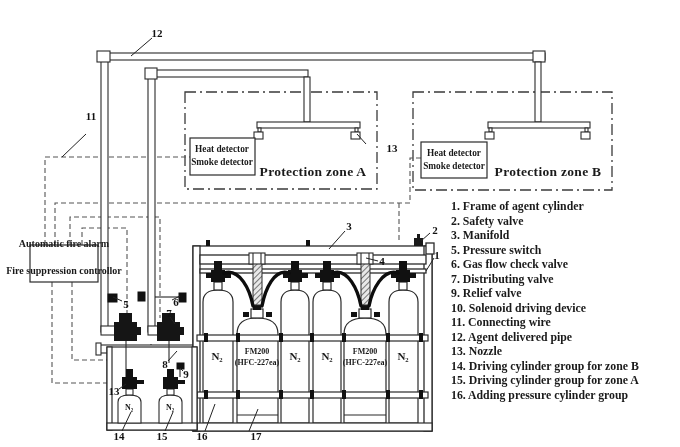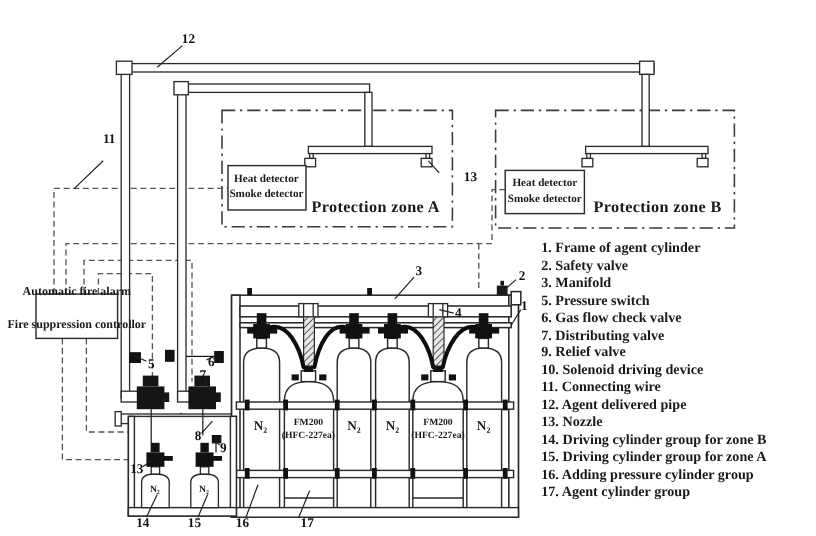--- a/index.html
+++ b/index.html
@@ -315,16 +315,15 @@
       <div class="legend-item">6. Gas flow check valve</div>
       <div class="legend-item">7. Distributing valve</div>
       <div class="legend-item">9. Relief valve</div>
       <div class="legend-item">10. Solenoid driving device</div>
       <div class="legend-item">11. Connecting wire</div>
       <div class="legend-item">12. Agent delivered pipe</div>
       <div class="legend-item">13. Nozzle</div>
       <div class="legend-item">14. Driving cylinder group for zone B</div>
       <div class="legend-item">15. Driving cylinder group for zone A</div>
       <div class="legend-item">16. Adding pressure cylinder group</div>
-      <div class="legend-item">17. Agent cylinder group</div>
     </div>
 
 </div>
 
 </body></html>

